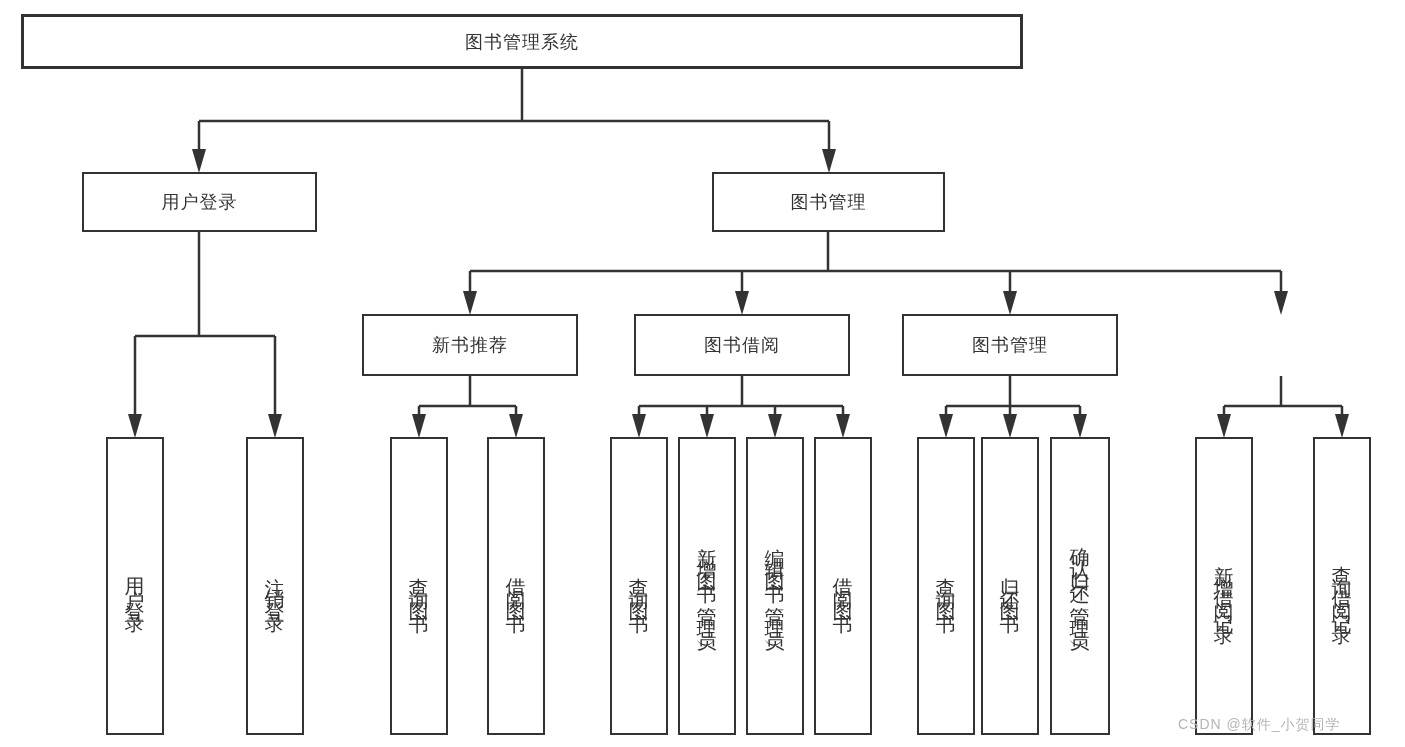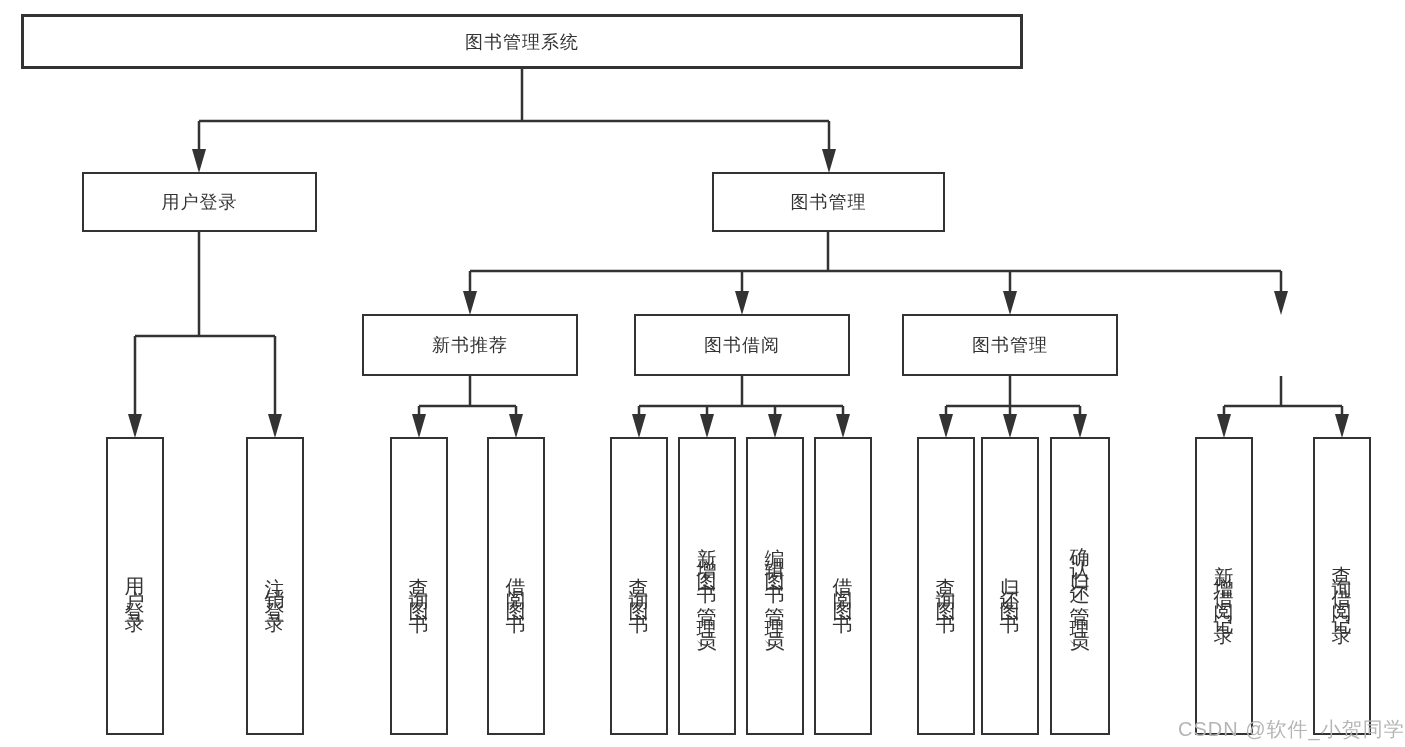--- a/index.html
+++ b/index.html
@@ -54,21 +54,21 @@
     text-orientation: mixed;
     font-size: 20px;
     letter-spacing: 12px;
     line-height: 1;
     white-space: nowrap;
   }
   .watermark {
     position: absolute;
     left: 1178px;
     top: 716px;
-    font-size: 20px;
+    font-size: 14px;
     color: #b5b5b5;
     letter-spacing: 1px;
     z-index: 5;
     white-space: nowrap;
   }
 </style>
 </head>
 <body>
 
 <div class="canvas">

